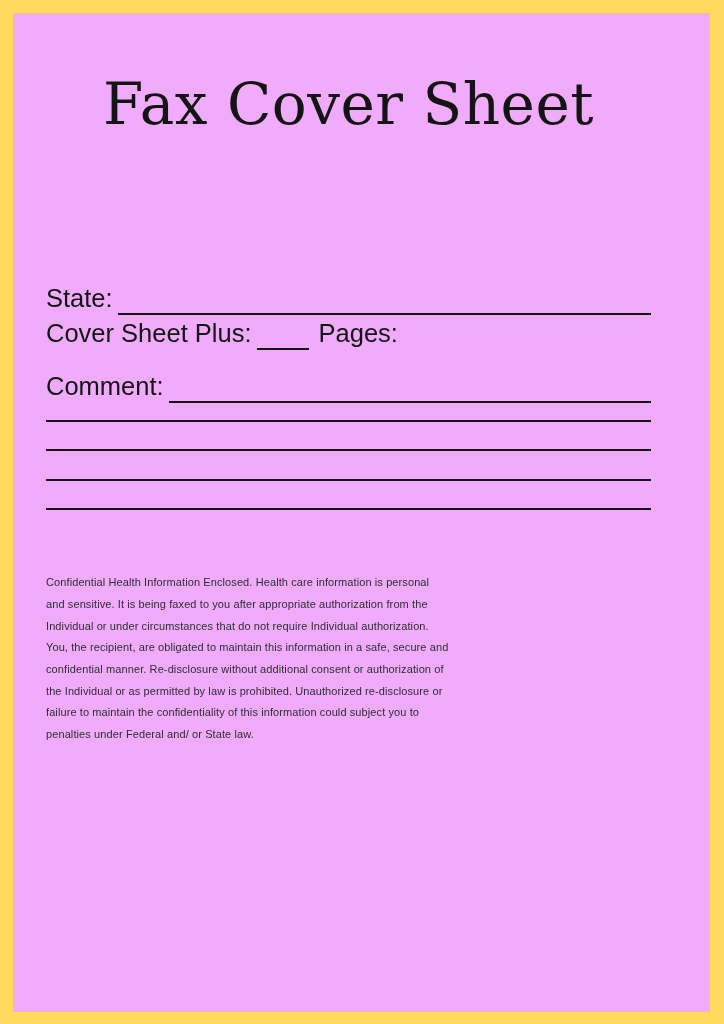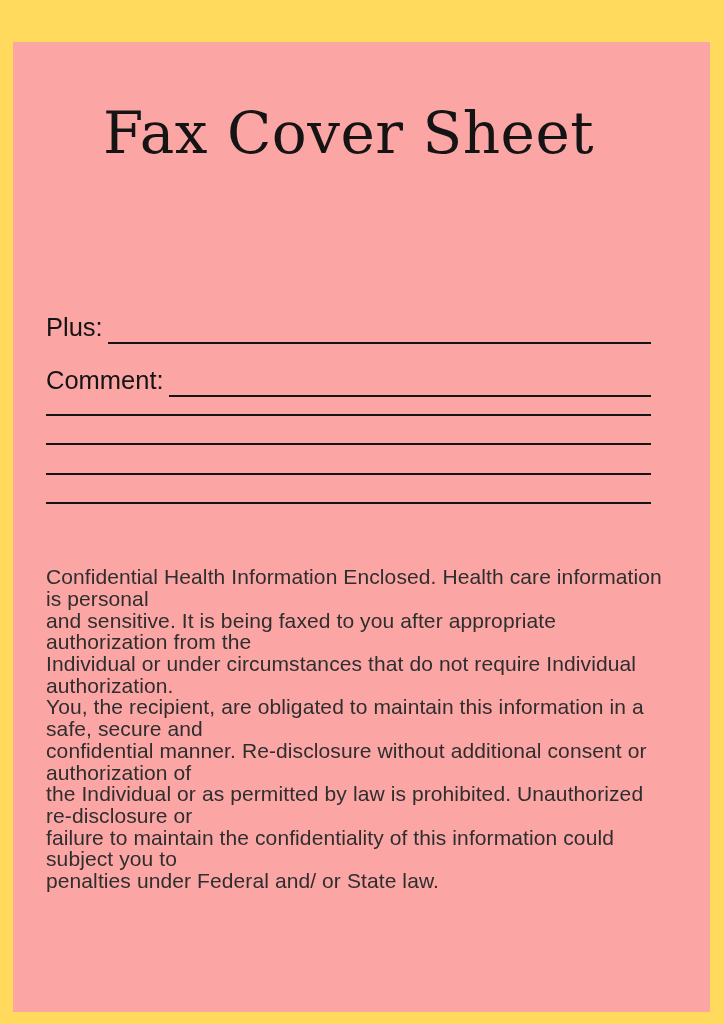--- a/index.html
+++ b/index.html
@@ -17,24 +17,23 @@
     position: absolute;
     inset: 0;
     background: #FFDA5C;
   }
   .page {
     position: absolute;
     top: 13px;
     left: 13px;
     right: 14px;
     bottom: 12px;
-    background: #fca5a5;
+    background: #f0abfc;
     box-sizing: border-box;
     padding: 0 59px 0 33px;
-    margin-top: 29px;
   }
   .title {
     margin: 55px 0 0 0;
     text-align: center;
     font-family: "DejaVu Serif", serif;
     font-weight: 500;
     font-size: 58px;
     line-height: 72px;
     color: #141414;
     letter-spacing: 0.5px;
@@ -73,45 +72,50 @@
   .blank-line {
     height: 0;
     border-bottom: 2.6px solid #141414;
     margin-top: 27.4px;
   }
   .blank-line.first {
     margin-top: 17px;
   }
   .disclaimer {
     margin: 62px -22px 0 0;
-    font-size: 21px;
+    font-size: 11px;
     line-height: 21.7px;
     letter-spacing: 0.1px;
     color: #2E2E2E;
     white-space: pre-line;
   }
 </style>
 </head>
 <body>
 
 <div class="frame">
   <div class="page">
 
     <h1 class="title">Fax Cover Sheet</h1>
 
     <div class="form">
 
       <div class="frow">
-        <span class="label">Plus:</span>
+        <span class="label">State:</span>
         <span class="line"></span>
       </div>
 
 
 
 
+      <div class="frow">
+        <span class="label">Cover Sheet Plus:</span>
+        <span class="line short"></span>
+        <span class="label pages">Pages:</span>
+      </div>
 
       <div class="frow comment-row">
         <span class="label">Comment:</span>
         <span class="line"></span>
       </div>
 
       <div class="blank-line first"></div>
       <div class="blank-line"></div>
       <div class="blank-line"></div>
       <div class="blank-line"></div>

